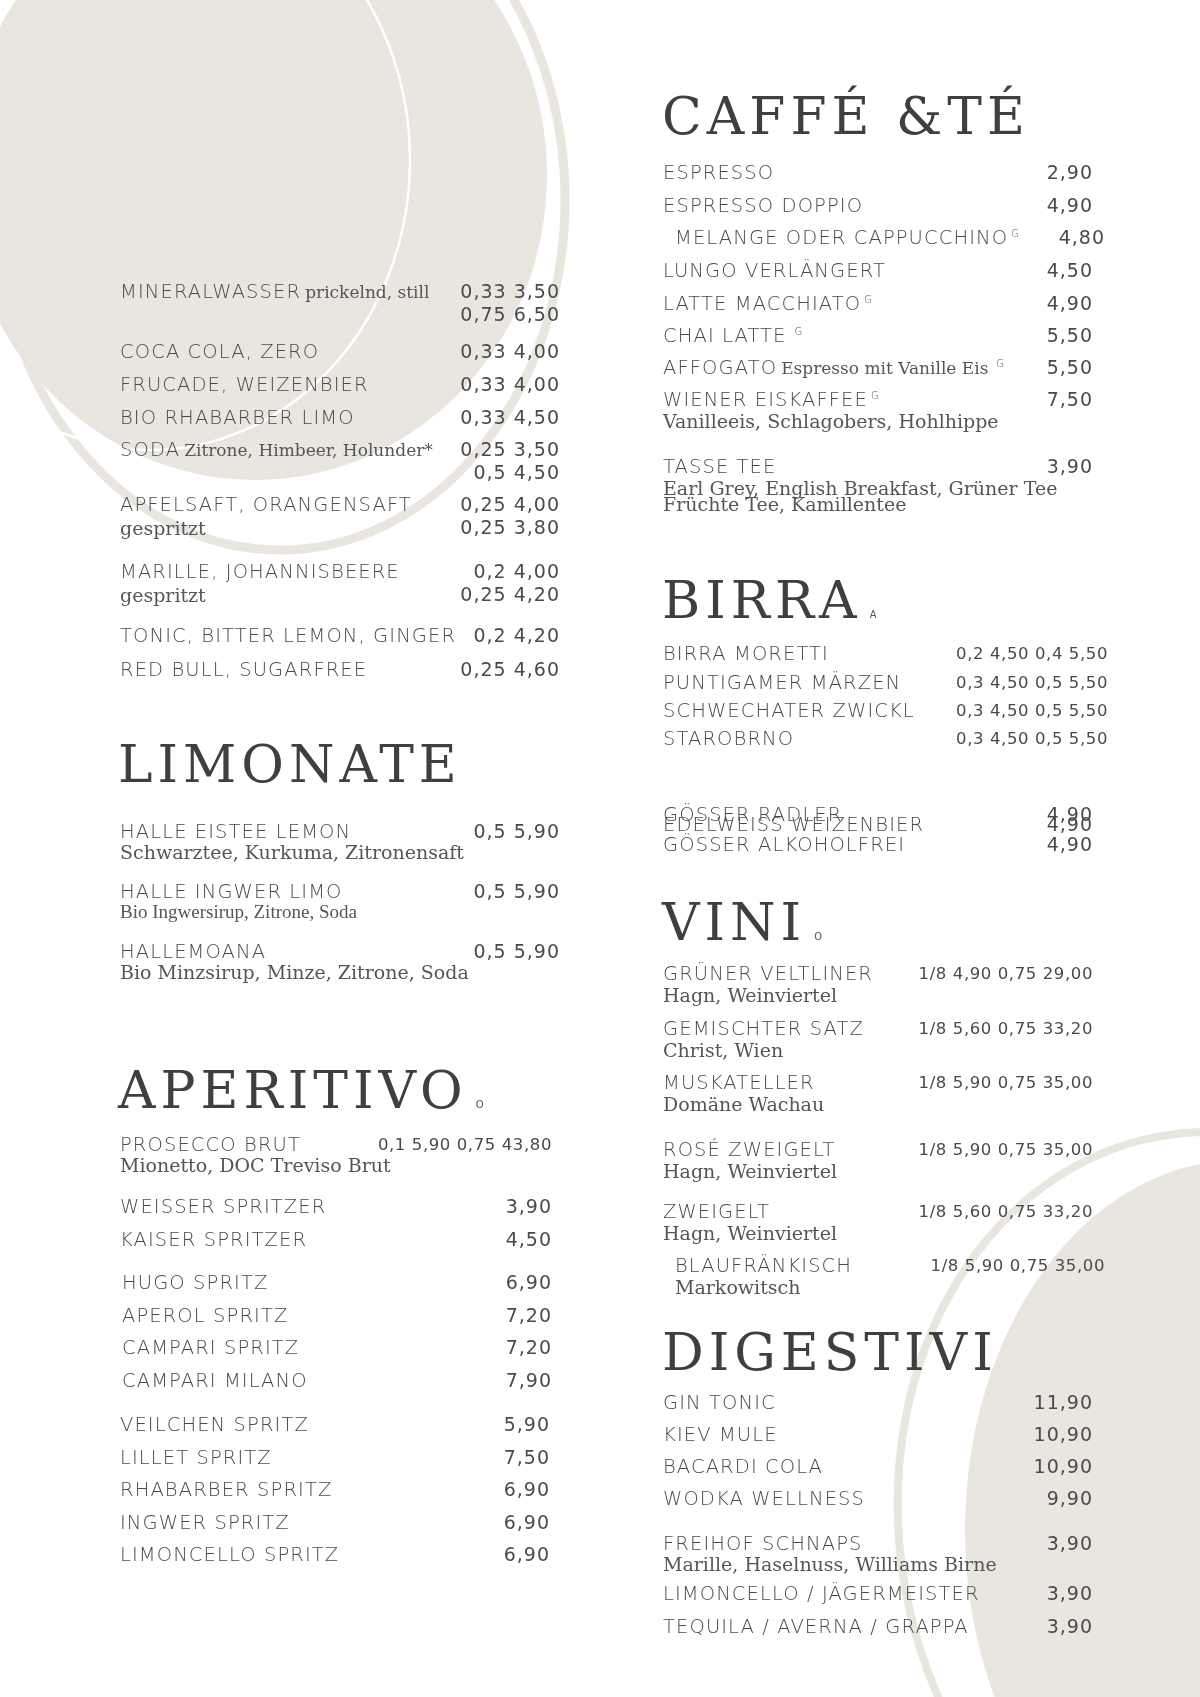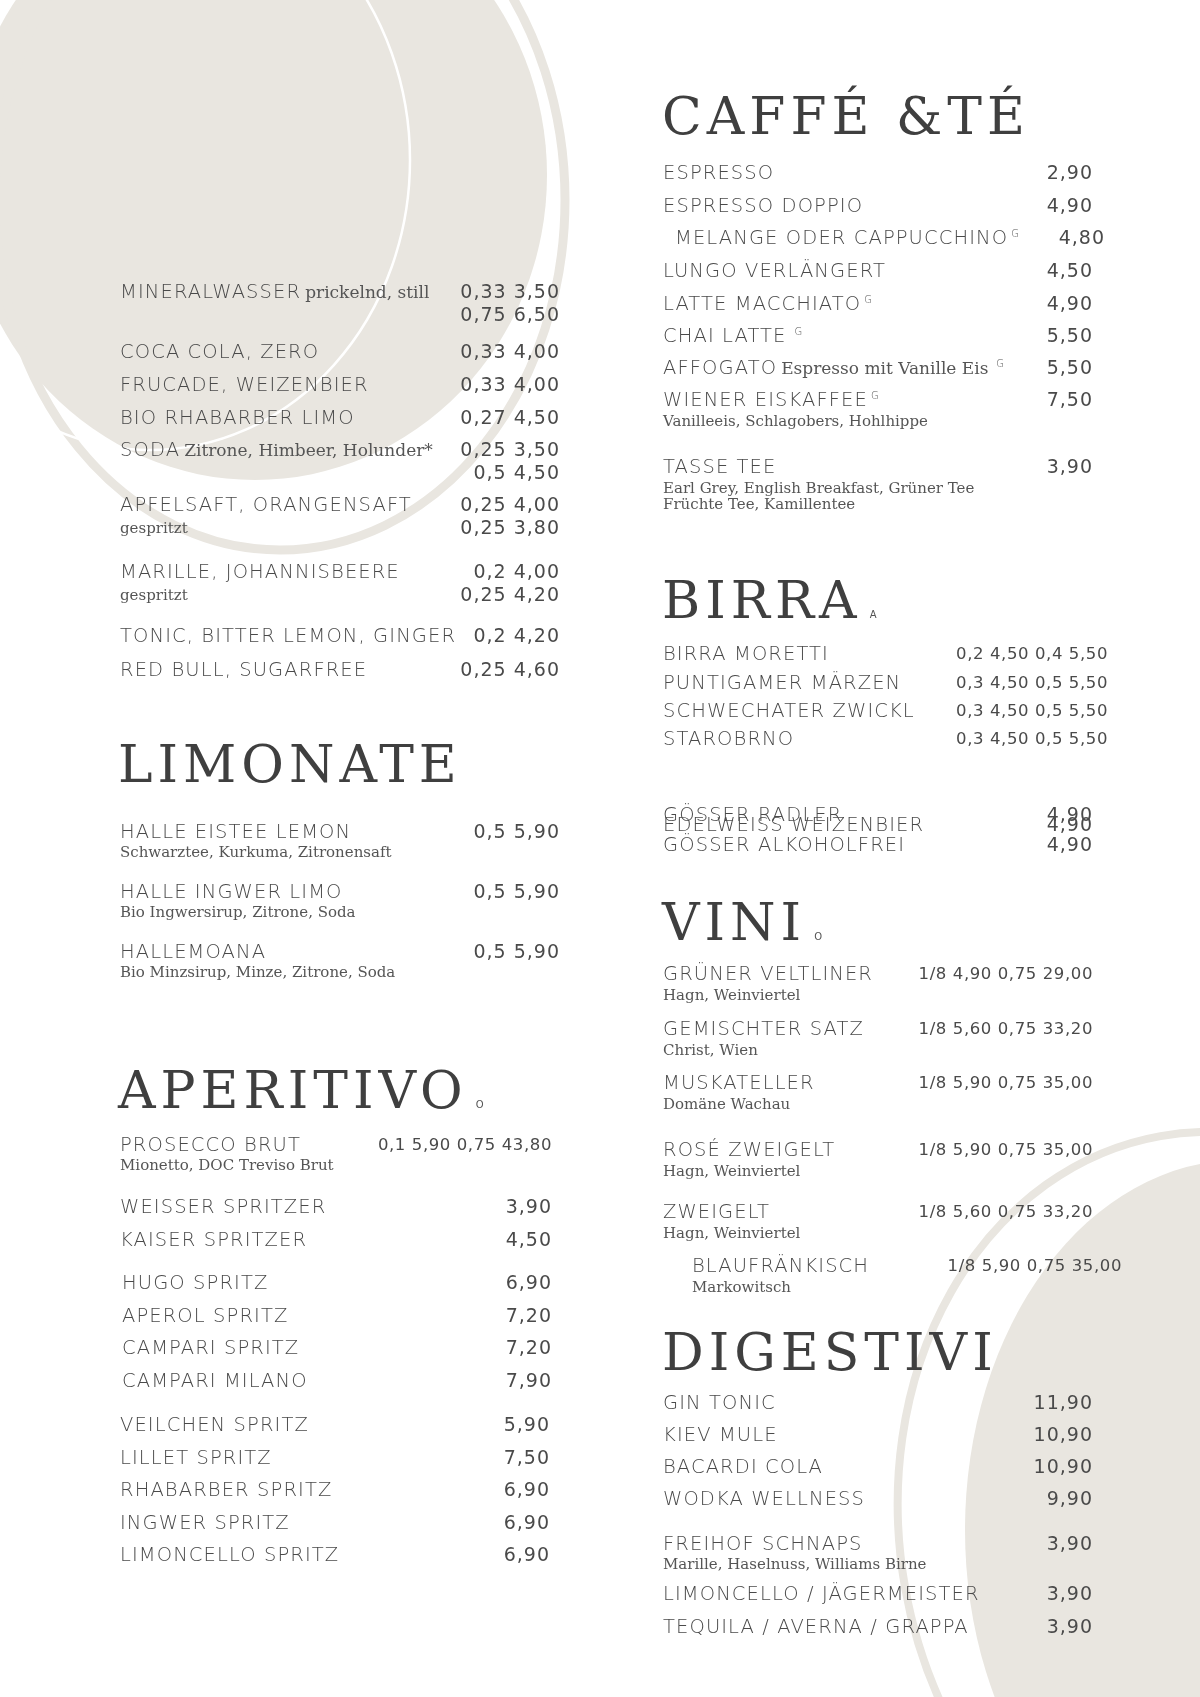--- a/index.html
+++ b/index.html
@@ -43,21 +43,21 @@
     font-family: "DejaVu Serif", serif;
     font-size: 17px; letter-spacing: 0;
     margin-left: 4px; color: #555;
   }
   .name sup {
     font-size: 10px; letter-spacing: 0; margin-left: 3px; color: #555;
   }
   .sub {
     position: absolute; left: 0;
     font-family: "DejaVu Serif", serif;
-    font-size: 15px; color: #555; line-height: 16px;
+    font-size: 19px; color: #555; line-height: 16px;
   }
   .price {
     position: absolute; top: 0; right: 0; text-align: right;
     font-family: "DejaVu Sans", sans-serif;
     font-size: 19px; letter-spacing: 1px; color: #4a4a4a;
     line-height: 23px;
   }
   .price.small { font-size: 16.5px; letter-spacing: 0.6px; }
 </style>
 </head>
@@ -90,21 +90,21 @@
   <div class="row" style="left:120px; top:340px; width:440px; height:24px;">
     <span class="name">COCA COLA, ZERO</span>
     <div class="price">0,33 4,00</div>
   </div>
   <div class="row" style="left:120px; top:373px; width:440px; height:24px;">
     <span class="name">FRUCADE, WEIZENBIER</span>
     <div class="price">0,33 4,00</div>
   </div>
   <div class="row" style="left:120px; top:406px; width:440px; height:24px;">
     <span class="name">BIO RHABARBER LIMO</span>
-    <div class="price">0,27 4,50</div>
+    <div class="price">0,33 4,50</div>
   </div>
   <div class="row" style="left:120px; top:438px; width:440px; height:48px;">
     <span class="name"><span>SODA</span><span class="inline">Zitrone, Himbeer, Holunder*</span></span>
     <div class="price">
         <div>0,25 3,50</div>
         <div>0,5 4,50</div>
       </div>
   </div>
   <div class="row" style="left:120px; top:493px; width:440px; height:48px;">
     <span class="name">APFELSAFT, ORANGENSAFT</span>
@@ -134,21 +134,21 @@
   <div class="title" style="left:118px; top:738px;">
     <span>LIMONATE</span>
   </div>
   <div class="row" style="left:120px; top:820px; width:440px; height:44px;">
     <span class="name">HALLE EISTEE LEMON</span>
     <span class="sub" style="top:24px;">Schwarztee, Kurkuma, Zitronensaft</span>
     <div class="price">0,5 5,90</div>
   </div>
   <div class="row" style="left:120px; top:880px; width:440px; height:44px;">
     <span class="name">HALLE INGWER LIMO</span>
-    <span class="sub" style="top:24px;">Bio Ingwersirup, Zitrone, Soda</span>
+    <span class="sub" style="top:24px;font-family:Liberation Serif, serif;">Bio Ingwersirup, Zitrone, Soda</span>
     <div class="price">0,5 5,90</div>
   </div>
   <div class="row" style="left:120px; top:940px; width:440px; height:44px;">
     <span class="name">HALLEMOANA</span>
     <span class="sub" style="top:24px;">Bio Minzsirup, Minze, Zitrone, Soda</span>
     <div class="price">0,5 5,90</div>
   </div>
 
   <div class="title" style="left:118px; top:1064px;">
     <span>APERITIVO</span><span class="mark">O</span>
@@ -299,21 +299,21 @@
   <div class="row" style="left:663px; top:1138px; width:430px; height:44px;">
     <span class="name">ROSÉ ZWEIGELT</span>
     <span class="sub" style="top:25px;">Hagn, Weinviertel</span>
     <div class="price small">1/8 5,90 0,75 35,00</div>
   </div>
   <div class="row" style="left:663px; top:1200px; width:430px; height:44px;">
     <span class="name">ZWEIGELT</span>
     <span class="sub" style="top:25px;">Hagn, Weinviertel</span>
     <div class="price small">1/8 5,60 0,75 33,20</div>
   </div>
-  <div class="row" style="left:692px; top:1254px; width:430px; height:44px;">
+  <div class="row" style="left:675px; top:1254px; width:430px; height:44px;">
     <span class="name">BLAUFRÄNKISCH</span>
     <span class="sub" style="top:25px;">Markowitsch</span>
     <div class="price small">1/8 5,90 0,75 35,00</div>
   </div>
 
   <div class="title" style="left:662px; top:1326px;">
     <span>DIGESTIVI</span>
   </div>
   <div class="row" style="left:663px; top:1391px; width:430px; height:24px;">
     <span class="name">GIN TONIC</span>

